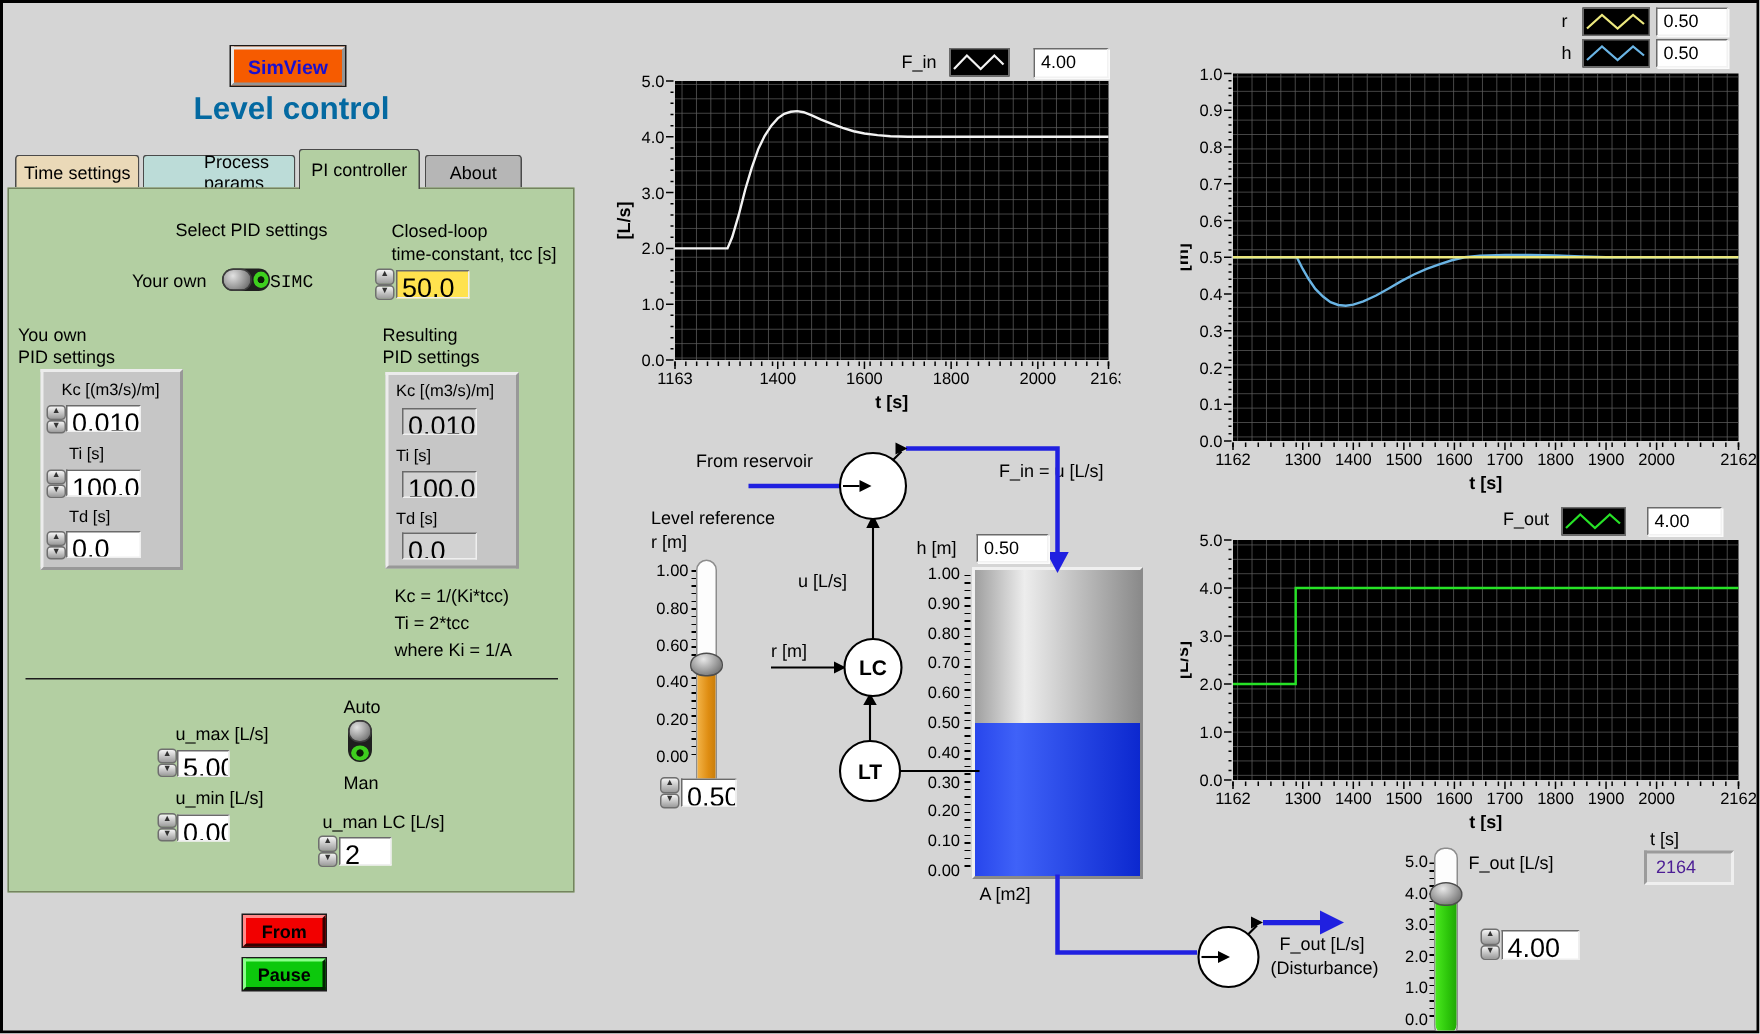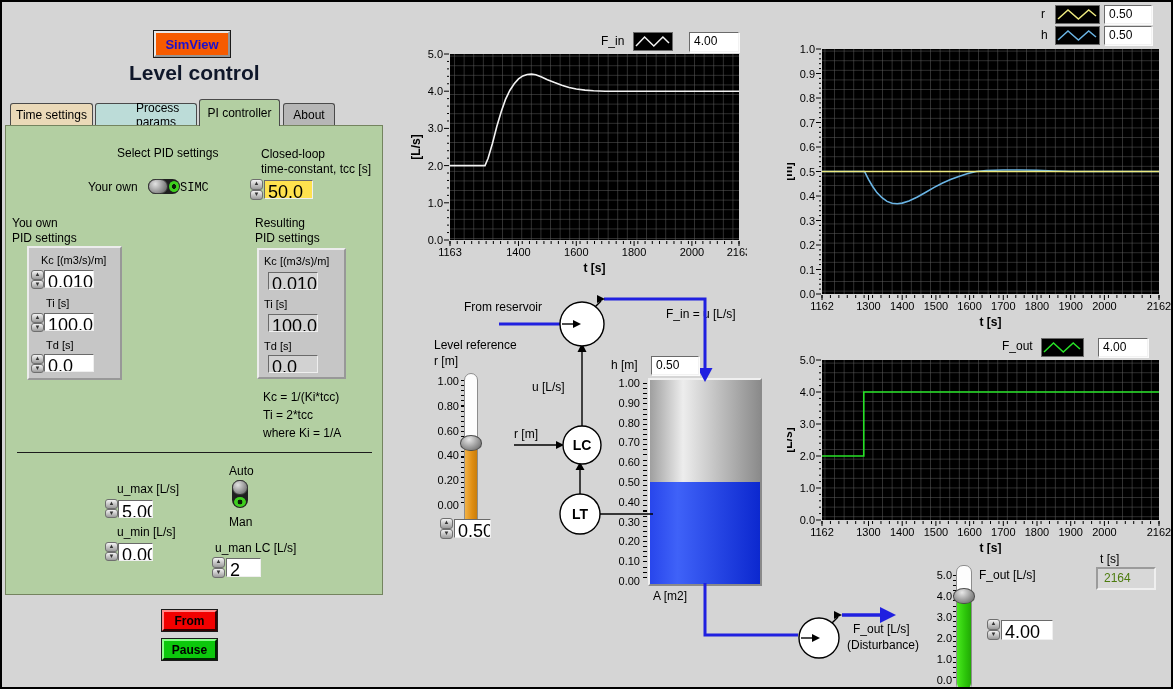--- a/index.html
+++ b/index.html
@@ -12,21 +12,21 @@
          font-weight:bold;border:2px outset #e8e8e8;box-shadow:0 0 0 1px #1a1a1a;cursor:pointer;box-sizing:border-box;}
   .tab{position:absolute;display:flex;align-items:center;justify-content:center;
        border:1px solid #4a4a4a;border-bottom:none;border-radius:3px 3px 0 0;font-size:12px;box-sizing:border-box;cursor:pointer;}
   .panel{position:absolute;background:#b3cfa2;border:1px solid #74845f;box-sizing:border-box;}
   .groupbox{position:absolute;background:#c6c6c6;border:2px outset #ececec;box-sizing:border-box;}
   .field{position:absolute;background:#fff;border:1px solid;border-color:#6a6a6a #efefef #efefef #6a6a6a;
          font-size:18px;padding:1px 0 0 3px;box-sizing:border-box;white-space:nowrap;overflow:hidden;}
   .field.gray{background:#d2d2d2;}
   .field.yellow{background:#ffe24e;}
   .display{position:absolute;background:#d8d8d8;border:2px inset #efefef;font-size:12px;
-           padding:2px 0 0 6px;box-sizing:border-box;color:#4d7c0f;}
+           padding:2px 0 0 6px;box-sizing:border-box;color:#4c1d95;}
   .spin{position:absolute;width:13px;display:flex;flex-direction:column;}
   .spin span{flex:1;background:linear-gradient(#f4f4f4,#9c9c9c);border:1px solid #6f6f6f;
              font-size:6px;line-height:7px;text-align:center;color:#333;border-radius:3px;cursor:pointer;}
   .chart{position:absolute;}
   text.tick{font-size:11px;font-family:"Liberation Sans",sans-serif;}
   text.axis{font-size:12px;font-weight:bold;font-family:"Liberation Sans",sans-serif;}
   .licon{position:absolute;background:#000;border:1px solid #6a6a6a;box-sizing:border-box;}
   .val{position:absolute;background:#fff;border:1px solid;border-color:#6a6a6a #f2f2f2 #f2f2f2 #6a6a6a;
        box-shadow:1px 1px 0 #fbfbfb;font-size:12px;padding:1px 0 0 4px;box-sizing:border-box;}
   .scale-col{position:absolute;}
@@ -45,34 +45,34 @@
   .toggle-h .green{position:absolute;right:1px;top:2px;width:10px;height:11px;border-radius:50%;
         background:radial-gradient(circle,#0c1c08 28%,#3ecf1e 34% 72%,#14420c 80%);}
   .toggle-h .hknob{position:absolute;left:0;top:0;width:20px;height:100%;border-radius:8px;
         background:radial-gradient(circle at 35% 30%,#e2e2e2,#909090 60%,#565656);border:1px solid #3c3c3c;box-sizing:border-box;}
   .toggle-v{position:absolute;background:#1f1f1f;border-radius:8px;}
   .toggle-v .green{position:absolute;bottom:1px;left:2px;width:12px;height:10px;border-radius:50%;
         background:radial-gradient(circle,#0c1c08 28%,#3ecf1e 34% 72%,#14420c 80%);}
   .toggle-v .vknob{position:absolute;top:0;left:0;height:15px;width:100%;border-radius:8px;
         background:radial-gradient(circle at 35% 30%,#e2e2e2,#909090 60%,#565656);border:1px solid #3c3c3c;box-sizing:border-box;}
   .sep{position:absolute;border-top:1px solid #1c1c1c;height:0;}
-  .title{position:absolute;font-weight:bold;color:#0f172a;}
+  .title{position:absolute;font-weight:bold;color:#0369a1;}
 </style>
 </head>
 <body>
 
 <div class="root">
 
   <div class="btn3d" style="left:152px;top:29px;width:76px;height:26px;background:#f65b00;color:#1a10d0;font-size:13px;">SimView</div>
   <div class="title" style="left:127px;top:59px;font-size:21px;">Level control</div>
 
   <div class="tab" style="left:8px;top:101px;width:83px;height:22px;background:#ead9b8;">Time settings</div>
   <div class="tab" style="left:93px;top:101px;width:102px;height:22px;background:#bcdcd8;padding-left:40px;">Process params</div>
   <div class="tab" style="left:197px;top:97px;width:81px;height:27px;background:#b3cfa2;z-index:3;">PI controller</div>
-  <div class="tab" style="left:281px;top:101px;width:52px;height:22px;background:#b6b6b6;">About</div>
+  <div class="tab" style="left:281px;top:101px;width:65px;height:22px;background:#b6b6b6;">About</div>
 
   <div class="panel" style="left:3px;top:123px;width:378px;height:470px;"></div>
 
   <div class="lbl" style="left:115px;top:145px;">Select PID settings</div>
   <div class="lbl" style="left:86px;top:179px;">Your own</div>
   <div class="toggle-h" style="left:146px;top:177px;width:32px;height:15px;">
     <div class="green"></div>
     <div class="hknob"></div>
   </div>
   <div class="lbl" style="left:178px;top:180px;font-family:Liberation Mono, monospace;">SIMC</div>

